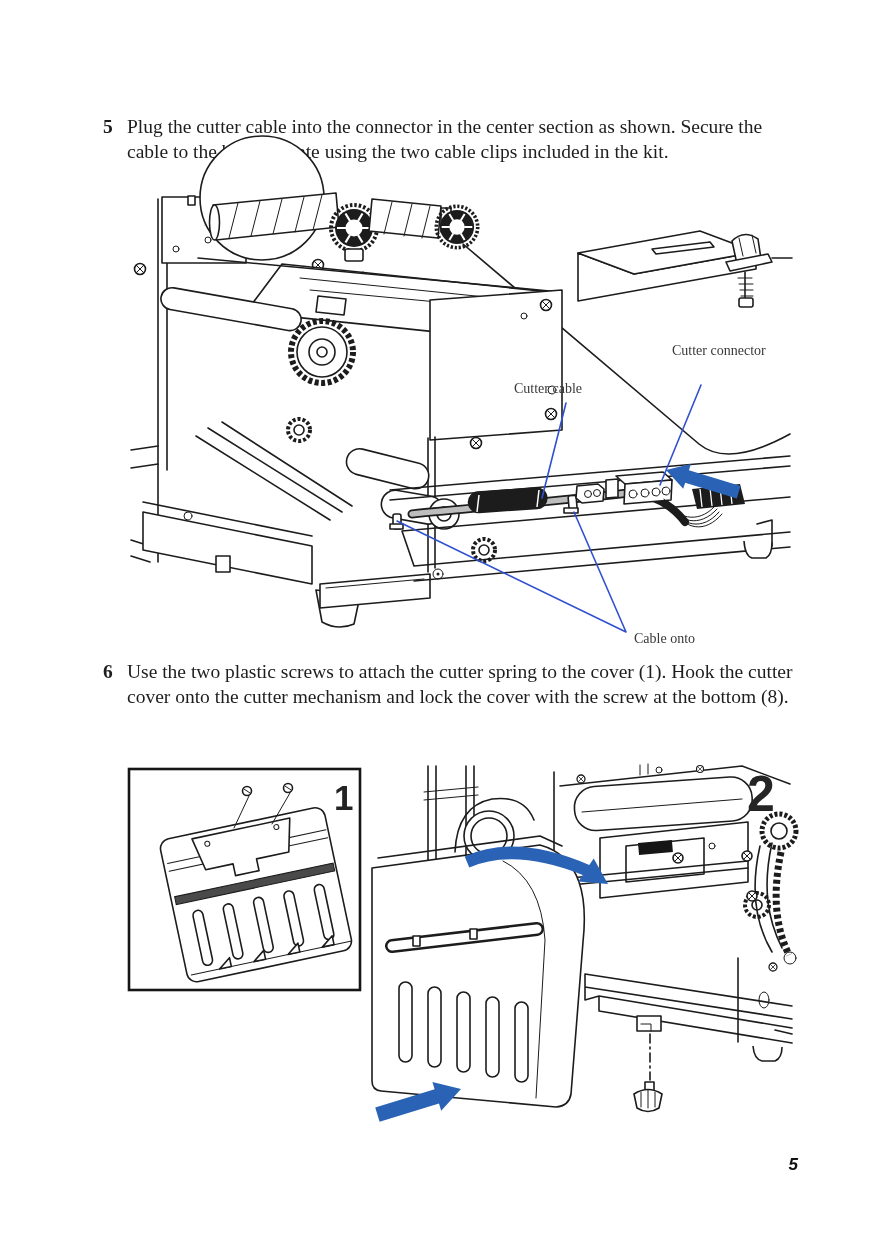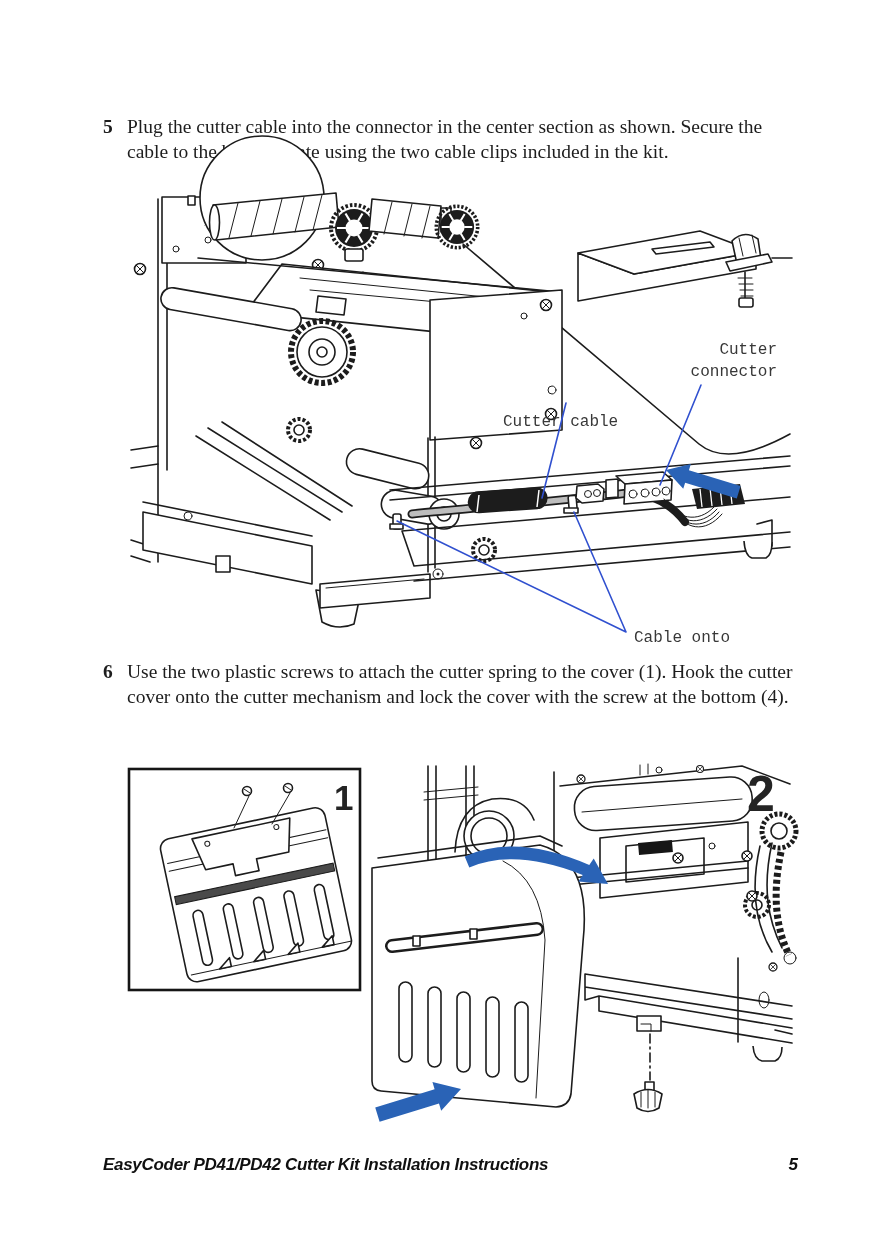--- a/index.html
+++ b/index.html
@@ -4,22 +4,22 @@
 <style>
   html,body { margin:0; padding:0; background:#ffffff; }
   .page {
     position:relative; width:875px; height:1241px; background:#fff;
     font-family:"Liberation Serif", serif; color:#1d1d1d; overflow:hidden;
   }
   .step { position:absolute; display:flex; }
   .step-num { font-weight:bold; width:24px; flex:0 0 24px; font-size:19.5px; line-height:25px; }
   .step-text { width:668px; font-size:19.5px; line-height:25px; }
   .fig-label {
-    position:absolute; font-family:Liberation Mono, monospace;
-    font-size:16px; line-height:21.5px; color:#383838; white-space:pre-line;text-align:right;
+    position:absolute; font-family:Liberation Serif, serif;
+    font-size:14px; line-height:21.5px; color:#383838; white-space:pre-line;
   }
   .fig-label.wrap { width:105px; }
   .big-num {
     position:absolute; font-family:"Liberation Sans", sans-serif;
     font-weight:bold; color:#242424; line-height:1;
   }
   .num1 { left:334px; top:780px; font-size:35px; }
   .num2 { left:747px; top:769px; font-size:50px; }
   .footer-title {
     position:absolute; left:103px; top:1155px;
@@ -187,27 +187,27 @@
     </g>
 
     <g>
       <path class="bl" d="M566,403 L542,498"></path>
       <path class="bl" d="M701,385 L660,485"></path>
       <path class="bl" d="M626,632 L397,521 M626,632 L574,512"></path>
       <use href="#arrow" class="ba" transform="translate(666,470) rotate(17)"></use>
     </g>
   </svg>
 
-  <div class="fig-label" style="left:503px; top:378px;margin-top:34px;">Cutter cable</div>
+  <div class="fig-label" style="left:514px; top:378px;">Cutter cable</div>
   <div class="fig-label wrap" style="left:672px; top:340px;">Cutter connector</div>
   <div class="fig-label" style="left:634px; top:628px;">Cable onto</div>
 
   <div class="step" style="left:103px; top:659px;">
     <div class="step-num">6</div>
-    <div class="step-text">Use the two plastic screws to attach the cutter spring to the cover (1). Hook the cutter cover onto the cutter mechanism and lock the cover with the screw at the bottom (4).</div>
+    <div class="step-text">Use the two plastic screws to attach the cutter spring to the cover (1). Hook the cutter cover onto the cutter mechanism and lock the cover with the screw at the bottom (8).</div>
   </div>
 
   <svg style="left:120px; top:760px;" width="680" height="370" viewBox="120 760 680 370">
     <defs>
       <g id="screw2">
         <circle r="5" class="f"></circle>
         <path class="o thin" d="M-3.2,-3.2 L3.2,3.2 M3.2,-3.2 L-3.2,3.2"></path>
       </g>
       <g id="arrow2">
         <polygon points="0,0 22,-13 22,-6.5 76,-6.5 76,6.5 22,6.5 22,13"></polygon>
@@ -305,16 +305,15 @@
 
     <g>
       <path class="ba" d="M464.7,856.5 Q515,833 589.3,865 L593.7,858.4 L608,884 L578.3,881.6 L582.7,875 Q515,848 469.3,867.5 Z"></path>
       <use href="#arrow2" class="ba" transform="translate(461,1089) rotate(163) scale(1.15)"></use>
     </g>
   </svg>
 
   <div class="big-num num1">1</div>
   <div class="big-num num2">2</div>
 
-  <div class="footer-title">EasyCoder PD41/PD42 Cutter Kit Installation Instructions</div>
   <div class="footer-page">5</div>
 
 </div>
 
 </body></html>

